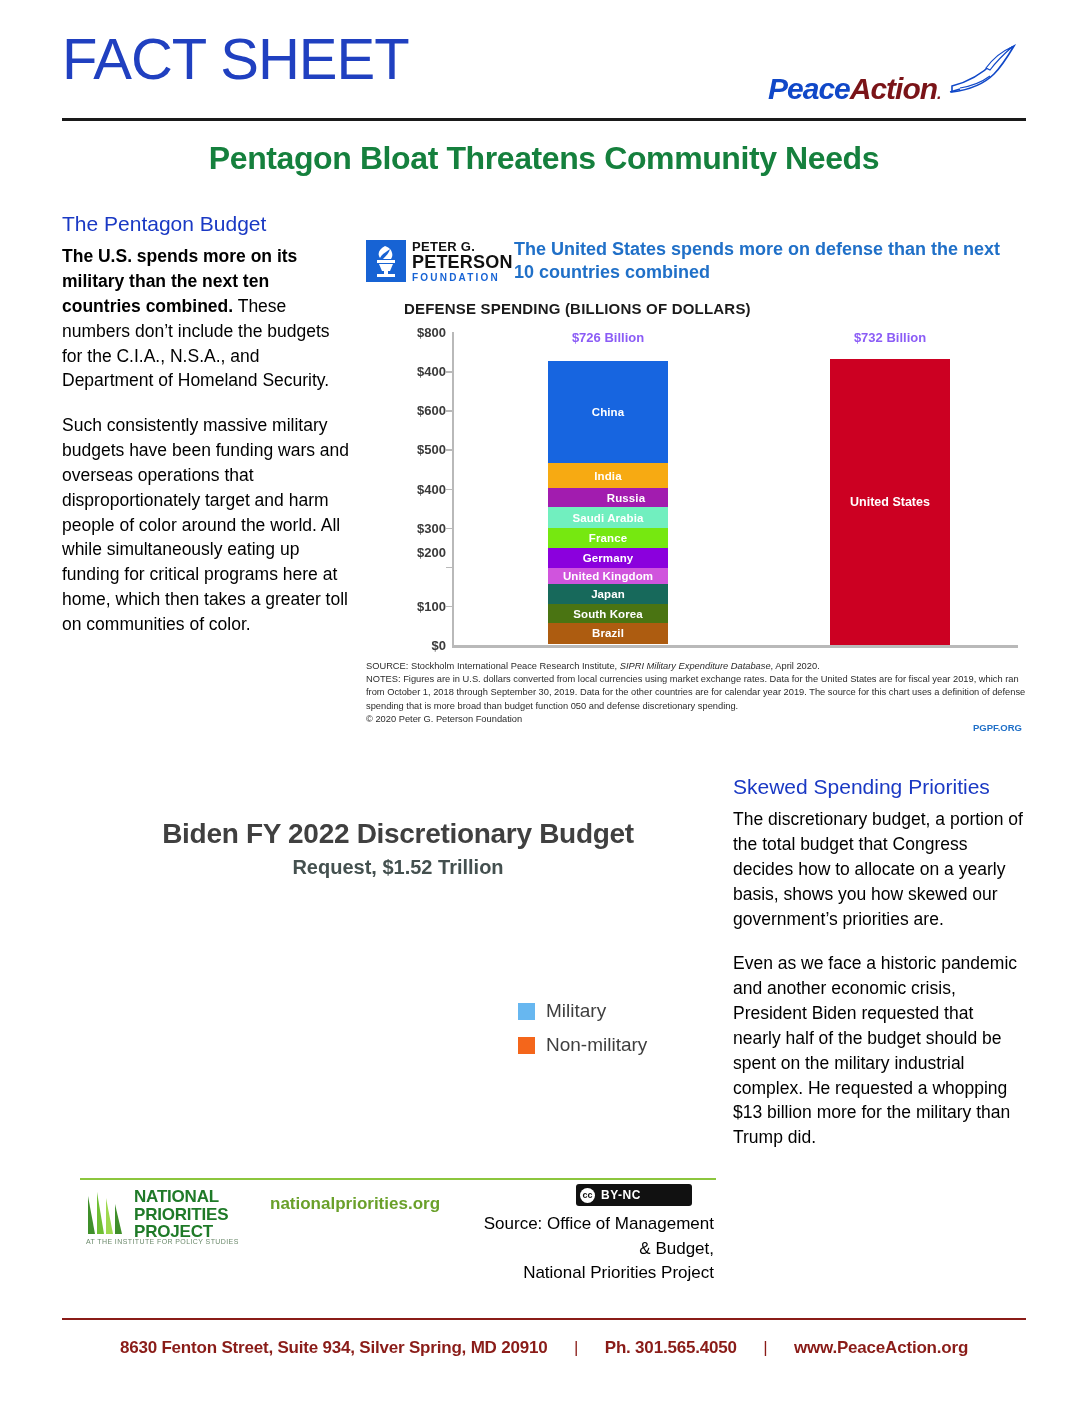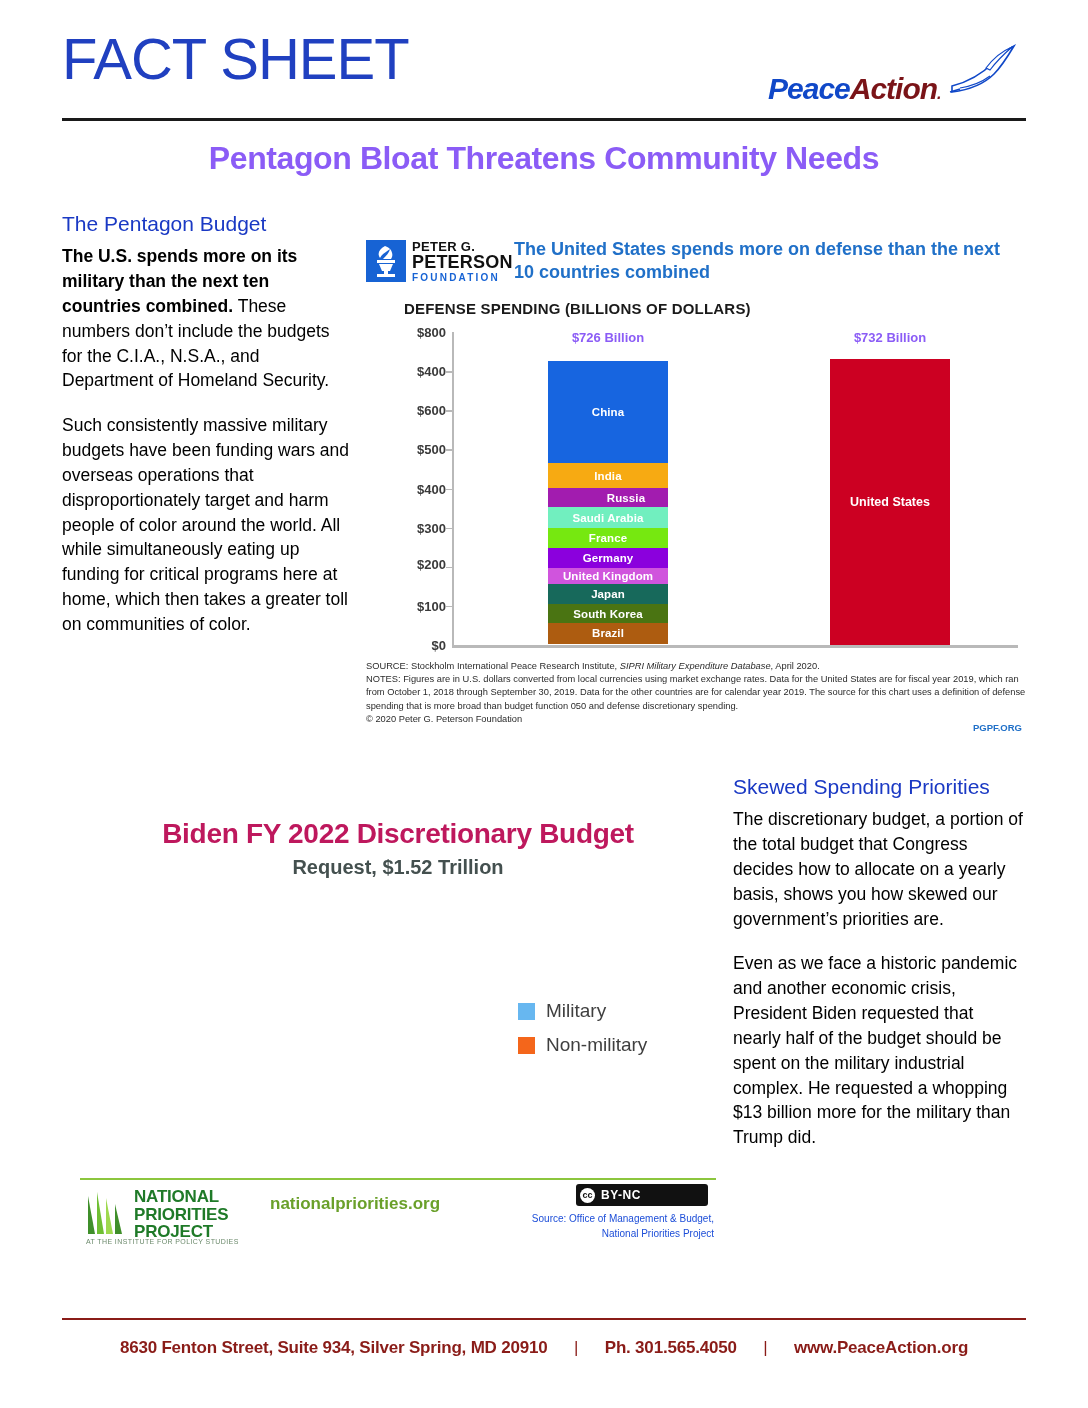--- a/index.html
+++ b/index.html
@@ -23,21 +23,21 @@
   .pa-word { position:absolute; left:0; top:26px; font-size:30px; font-style:italic; font-weight:bold; letter-spacing:-1px;}
   .pa-peace { color:#1048c8; }
   .pa-action { color:#7a1418; }
   .pa-dot { color:#7a1418; font-size:16px; }
   .pa-bird { position:absolute; right:0px; top:-4px; }
   .rule { position:absolute; left:62px; top:118px; width:964px; height:3px; background:#1a1a1a; }
 
   
   .doc-title {
     position:absolute; left:0; top:140px; width:1088px; text-align:center;
-    font-size:32px; font-weight:bold; color:#8b5cf6;
+    font-size:32px; font-weight:bold; color:#15803d;
     font-family:"Liberation Sans", sans-serif; letter-spacing:-0.4px;
   }
 
   
   .col-left { position:absolute; left:62px; top:212px; width:290px; }
   .sec-head {
     font-size:21px; font-weight:normal; color:#1a39c4;
     font-family:"Liberation Sans", sans-serif; line-height:1.15;
     margin-bottom:8px;
   }
@@ -92,21 +92,21 @@
   .notes i { font-style:italic; }
   .pgpf-org {
     position:absolute; right:4px; top:490px;
     font-size:9.5px; font-weight:bold; color:#2070c8;
   }
 
   
   .pie-block { position:absolute; left:78px; top:818px; width:640px; height:440px; }
   .pie-title {
     position:absolute; left:0; top:0; width:640px; text-align:center;
-    font-size:28px; font-weight:bold; color:#be185d; letter-spacing:-0.3px;
+    font-size:28px; font-weight:bold; color:#404040; letter-spacing:-0.3px;
   }
   .pie-sub {
     position:absolute; left:0; top:38px; width:640px; text-align:center;
     font-size:20px; font-weight:bold; color:#44504f;
   }
   .pie-wrap { position:absolute; left:142px; top:78px; width:278px; height:278px; }
   .pie-circle {
     position:absolute; inset:0; border-radius:50%;
     background: conic-gradient(from 180deg, #f4661b 0deg 181.8deg, #67b7f0 181.8deg 360deg);
   }
@@ -126,32 +126,32 @@
   .npp-logo { position:absolute; left:8px; top:370px; width:178px; height:60px; }
   .npp-bars { position:absolute; left:0; top:2px; width:44px; height:44px; }
   .npp-text { position:absolute; left:48px; top:0px; }
   .npp-l { font-size:17px; font-weight:bold; color:#1f7a28; line-height:17.5px; letter-spacing:-0.2px;}
   .npp-tag { position:absolute; left:0; top:50px; font-size:7px; color:#6c8a6c; letter-spacing:0.4px; }
   .npp-url {
     position:absolute; left:192px; top:376px;
     font-size:17px; font-weight:bold; color:#6aa02a;
   }
   .cc-badge {
-    position:absolute; left:498px; top:366px; width:132px; height:22px;
+    position:absolute; left:498px; top:366px; width:116px; height:22px;
     background:#111; border-radius:3px; display:flex; align-items:center; padding:0 4px;
   }
   .cc-circle {
     width:15px; height:15px; border-radius:50%; background:#fff; color:#111;
     font-size:9px; font-weight:bold; display:flex; align-items:center;
     justify-content:center; margin-right:6px;
   }
   .cc-txt { color:#fff; font-size:12px; font-weight:bold; letter-spacing:0.5px; }
   .npp-src {
     position:absolute; left:400px; top:394px; width:236px;
-    text-align:right; font-size:10px; color:#1d4ed8; line-height:1.45;
+    text-align:right; font-size:17px; color:#000000; line-height:1.45;
   }
 
   
   .col-right { position:absolute; left:733px; top:775px; width:292px; }
 
   
   .foot-rule { position:absolute; left:62px; top:1318px; width:964px; height:2px; background:#8a1c18; }
   .footer {
     position:absolute; left:62px; top:1338px; width:964px; text-align:center;
     font-size:17px; font-weight:bold; color:#8a1c18; letter-spacing:-0.2px;
@@ -211,21 +211,21 @@
     <div class="pgpf-sub">DEFENSE SPENDING (BILLIONS OF DOLLARS)</div>
 
     <div class="plot">
       <div class="yaxis">
           <div class="ytick" style="top: 0px;">$800</div>
           <div class="ytick" style="top: 39.125px;">$400</div>
           <div class="ytick" style="top: 78.25px;">$600</div>
           <div class="ytick" style="top: 117.375px;">$500</div>
           <div class="ytick" style="top: 156.5px;">$400</div>
           <div class="ytick" style="top: 195.625px;">$300</div>
-          <div class="ytick" style="top: 232px; margin-left: 17px;">$200</div>
+          <div class="ytick" style="top: 220px; margin-left: 17px;">$200</div>
           <div class="ytick" style="top: 273.875px;">$100</div>
           <div class="ytick" style="top: 313px;">$0</div>
         </div>
       <div class="axis-line"></div>
       <div class="axis-base"></div>
 
       <div class="bar-label" style="left:128px; top:-2px; width:140px;">$726 Billion</div>
       <div class="barstack" style="left: 138px; top: 28.9525px; height: 284.048px;">
           <div class="seg" style="background: rgb(23, 101, 224); height: 102.116px;">
             <span>China</span>

